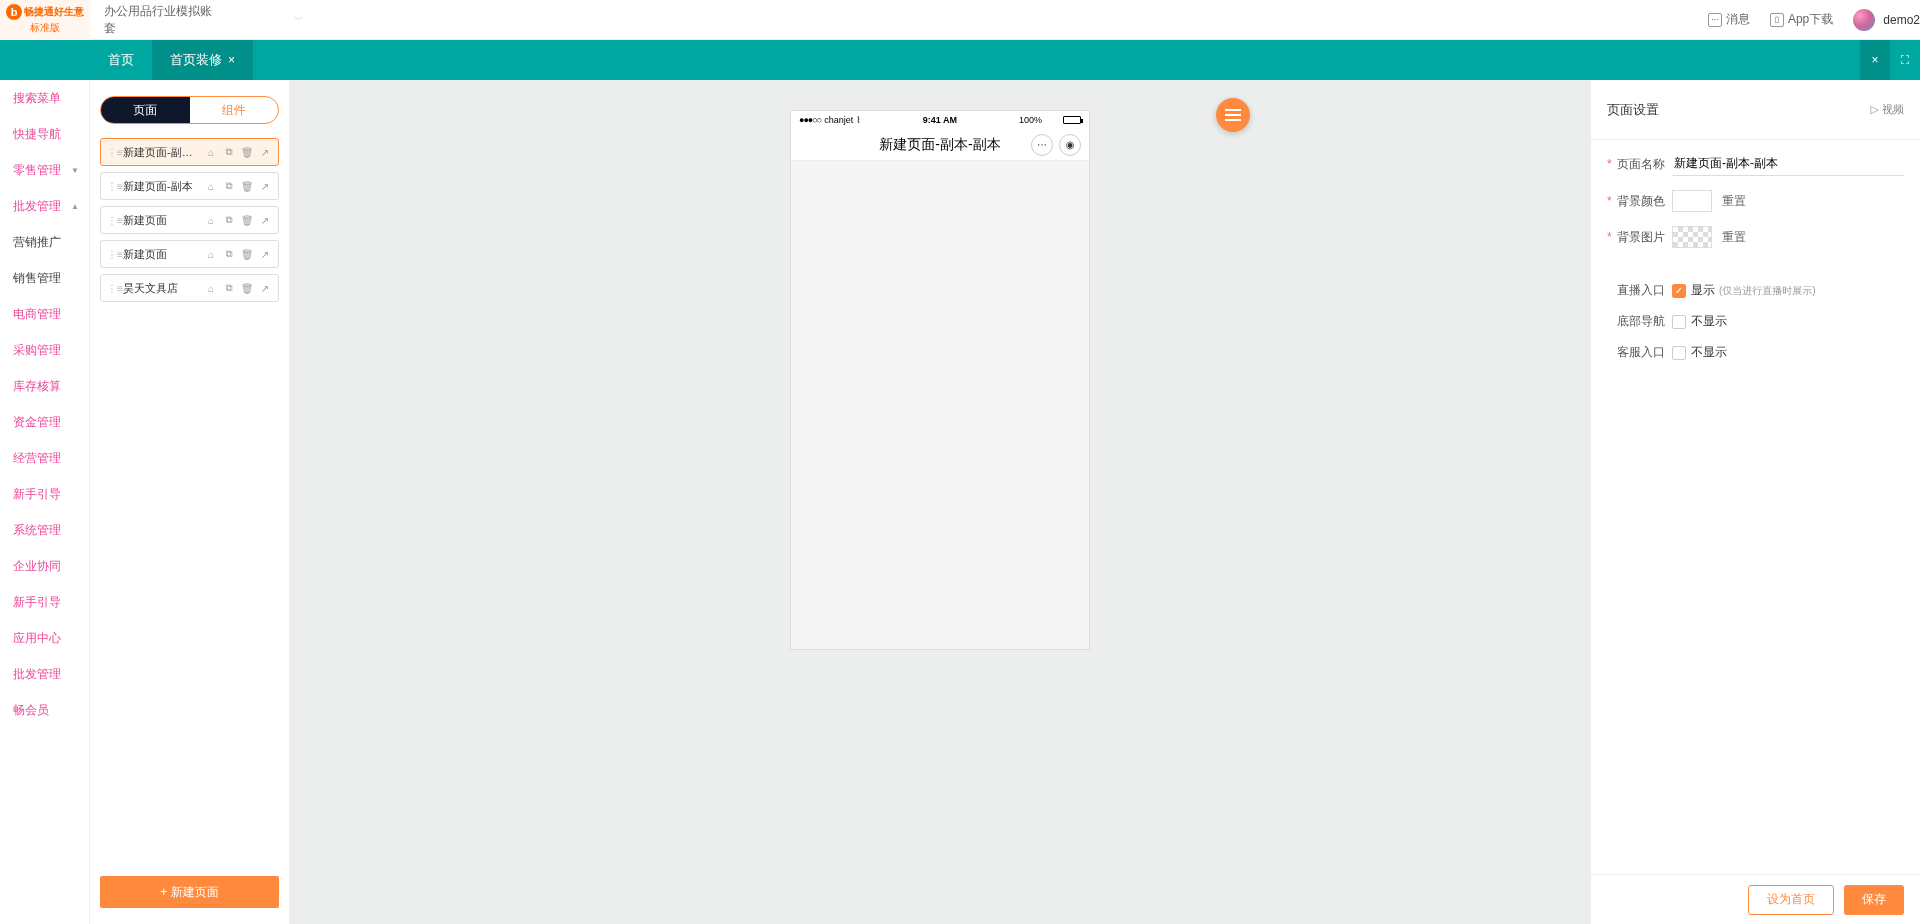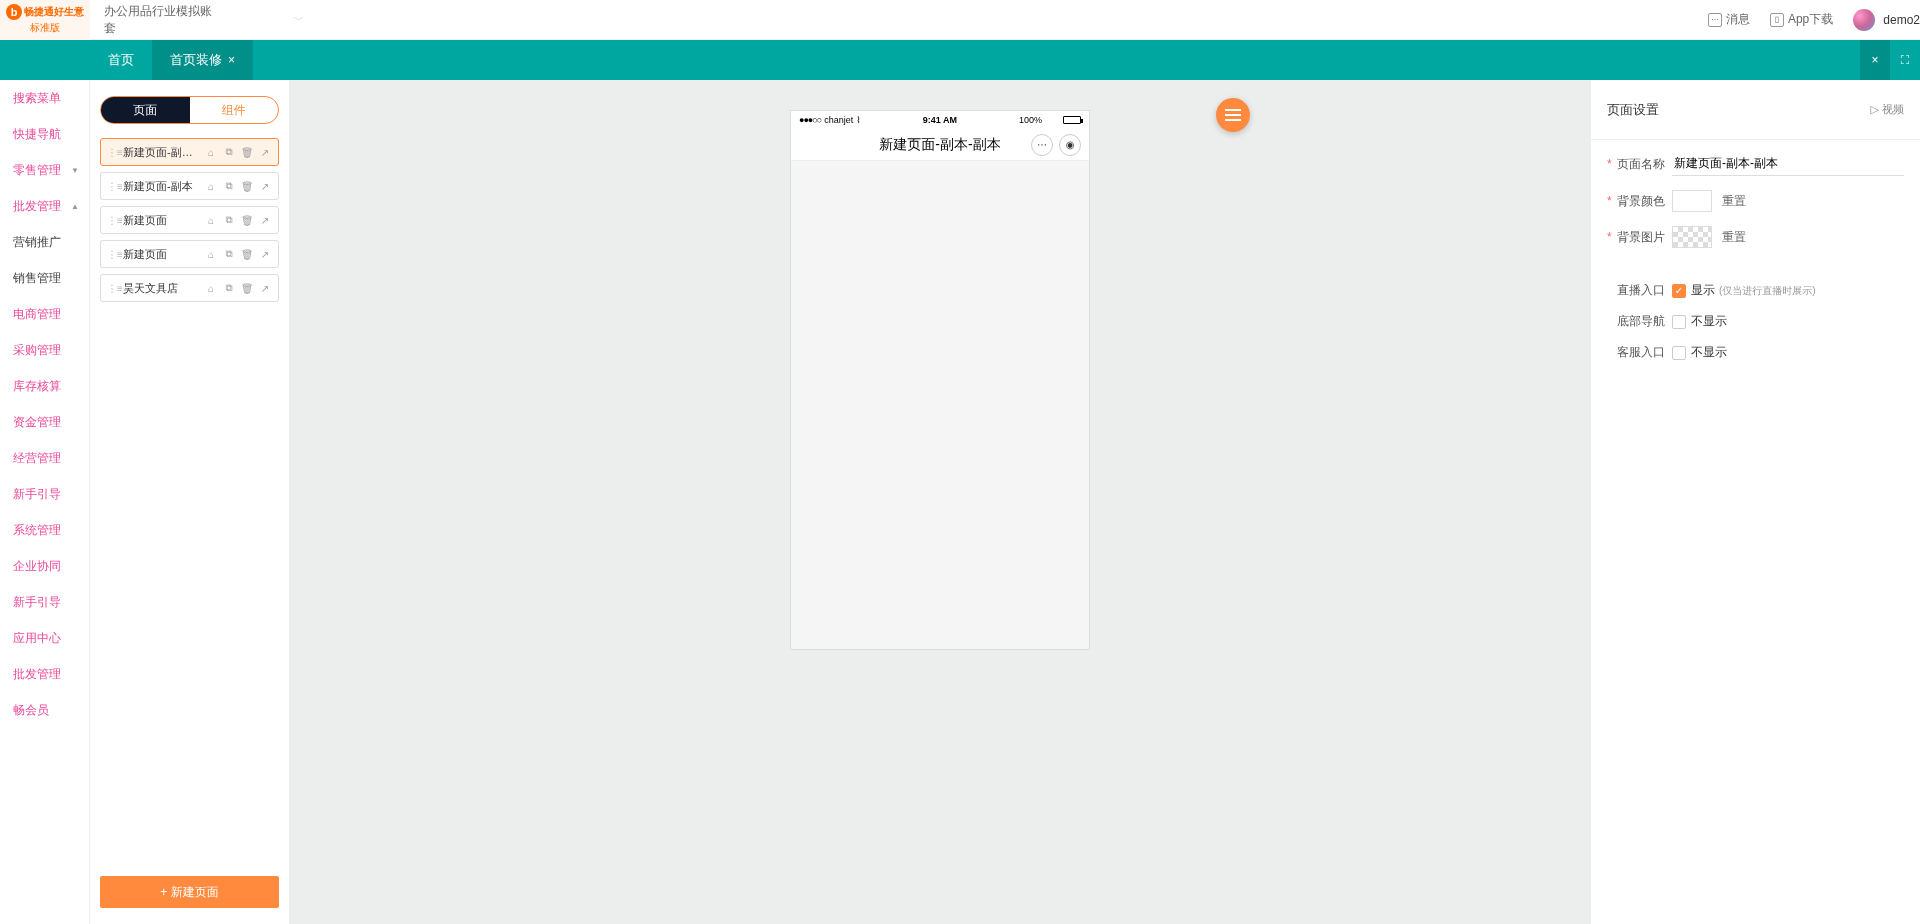--- a/index.html
+++ b/index.html
@@ -287,15 +287,23 @@
           <span class="chk"></span>
           <span>不显示</span>
         </div>
         <div class="frow">
           <span class="freq"></span>
             <span class="flabel">客服入口</span>
           <span class="chk"></span>
           <span>不显示</span>
         </div>
       </div>
+      <div class="rp-foot">
+        <div class="btn ghost">
+            <span>设为首页</span>
+          </div>
+        <div class="btn primary">
+            <span>保存</span>
+          </div>
+      </div>
     </div>
   </div>
 </div>
 
 </body></html>

